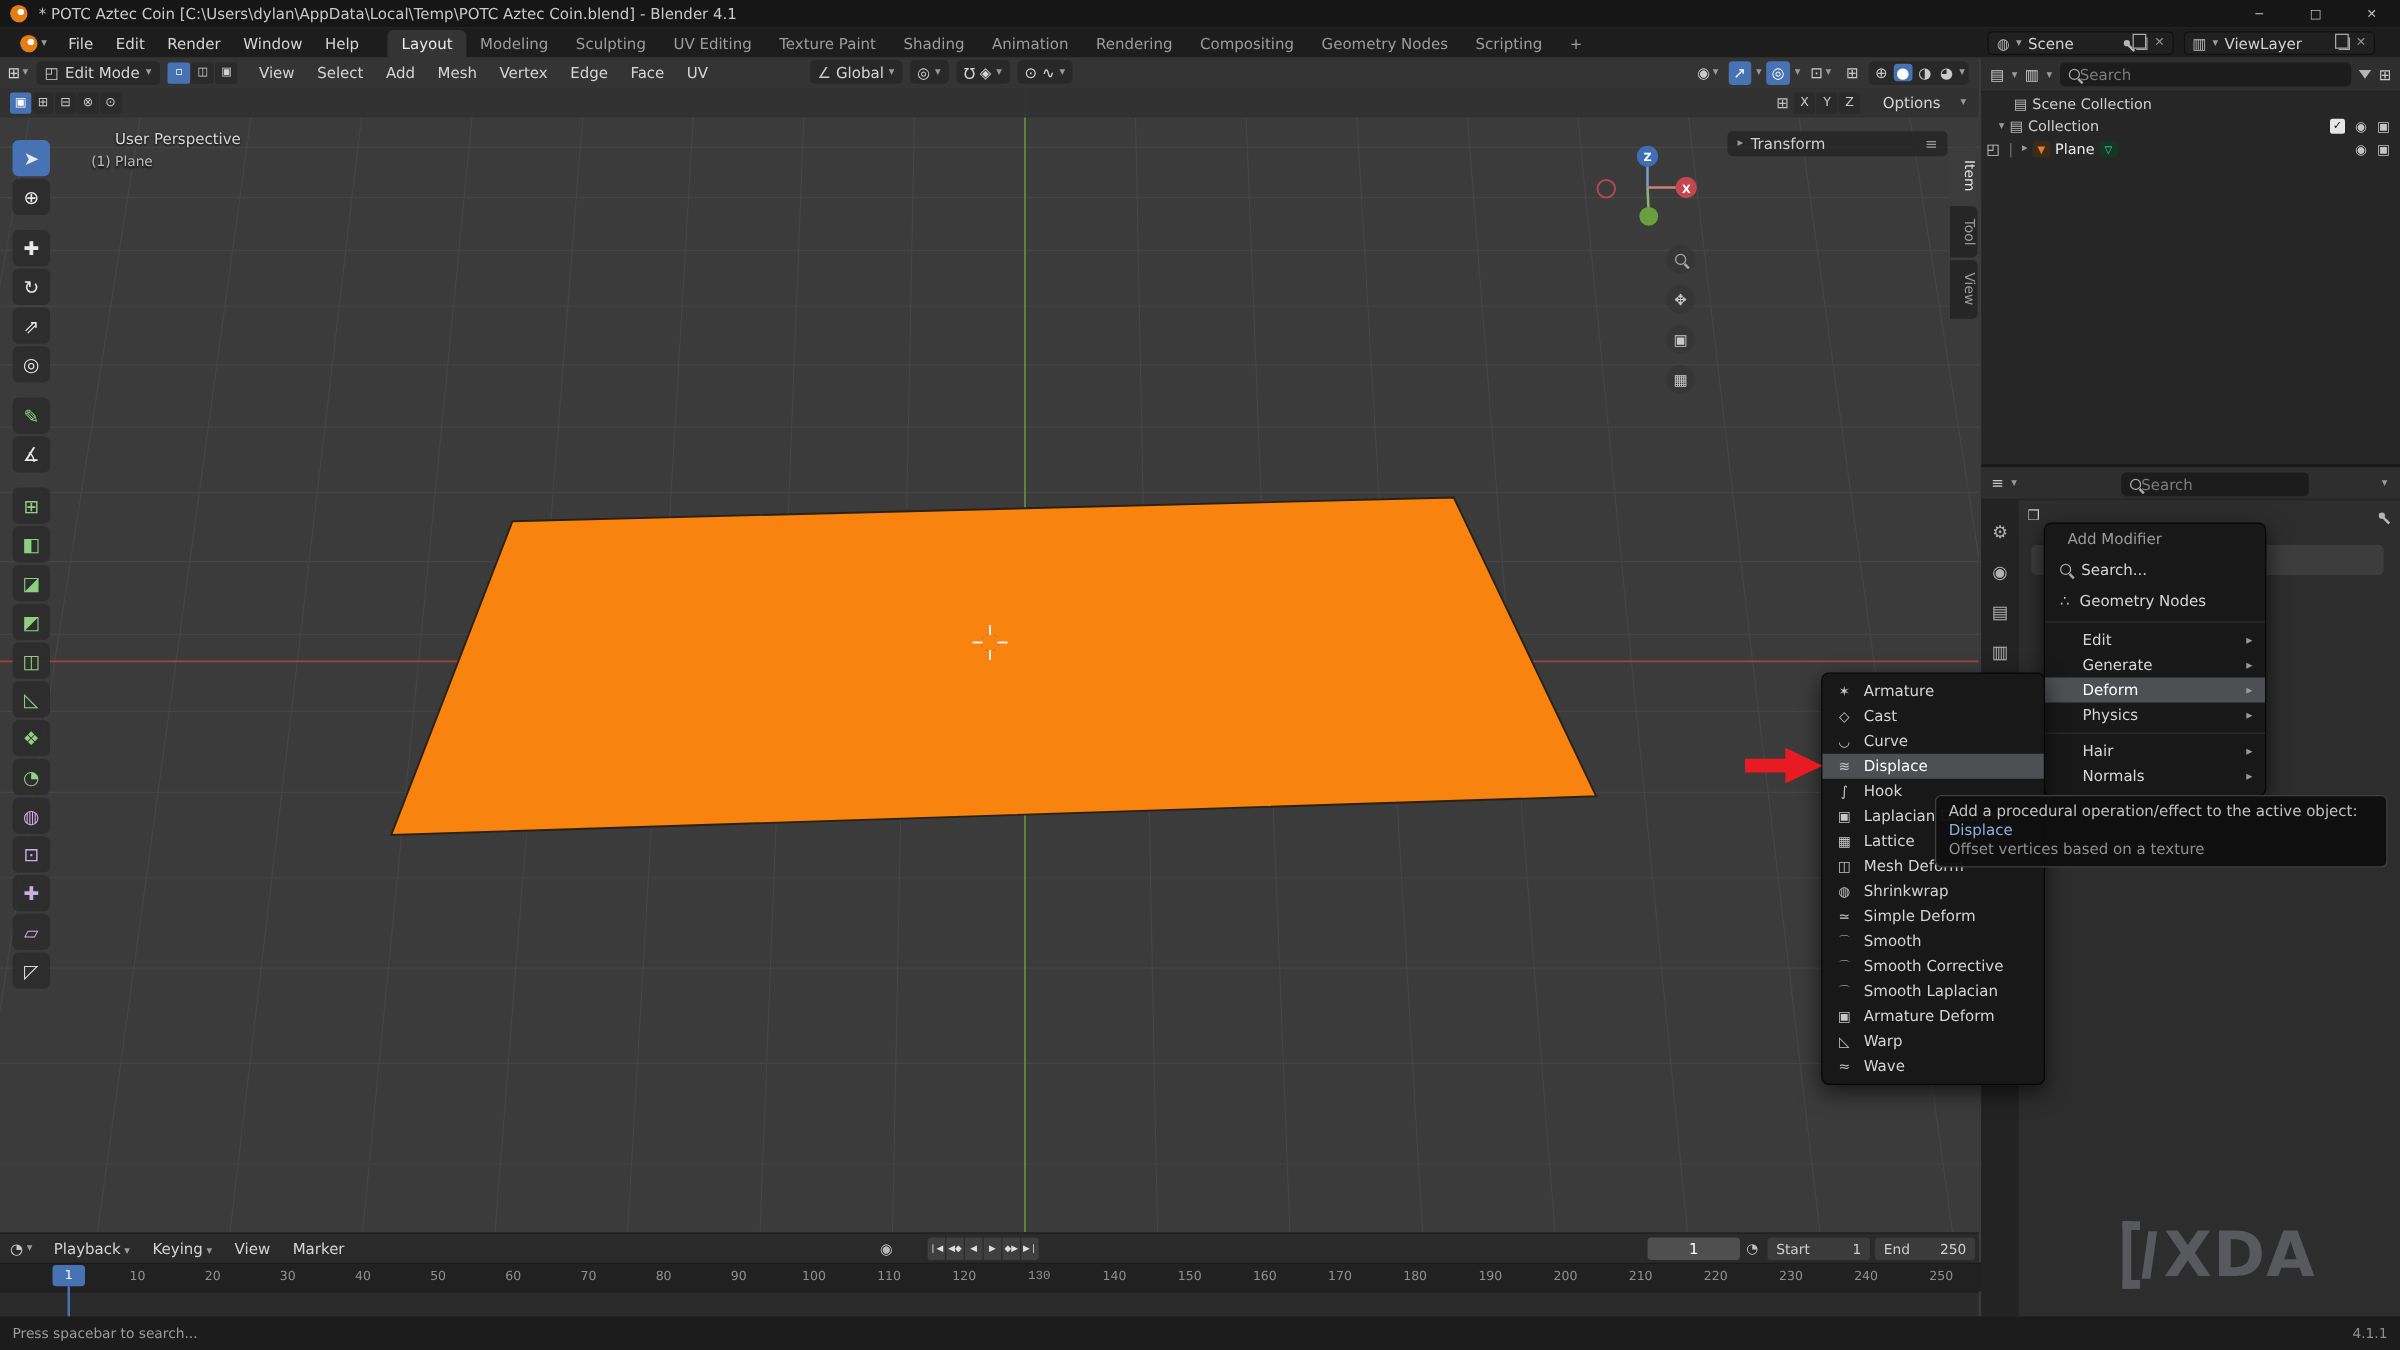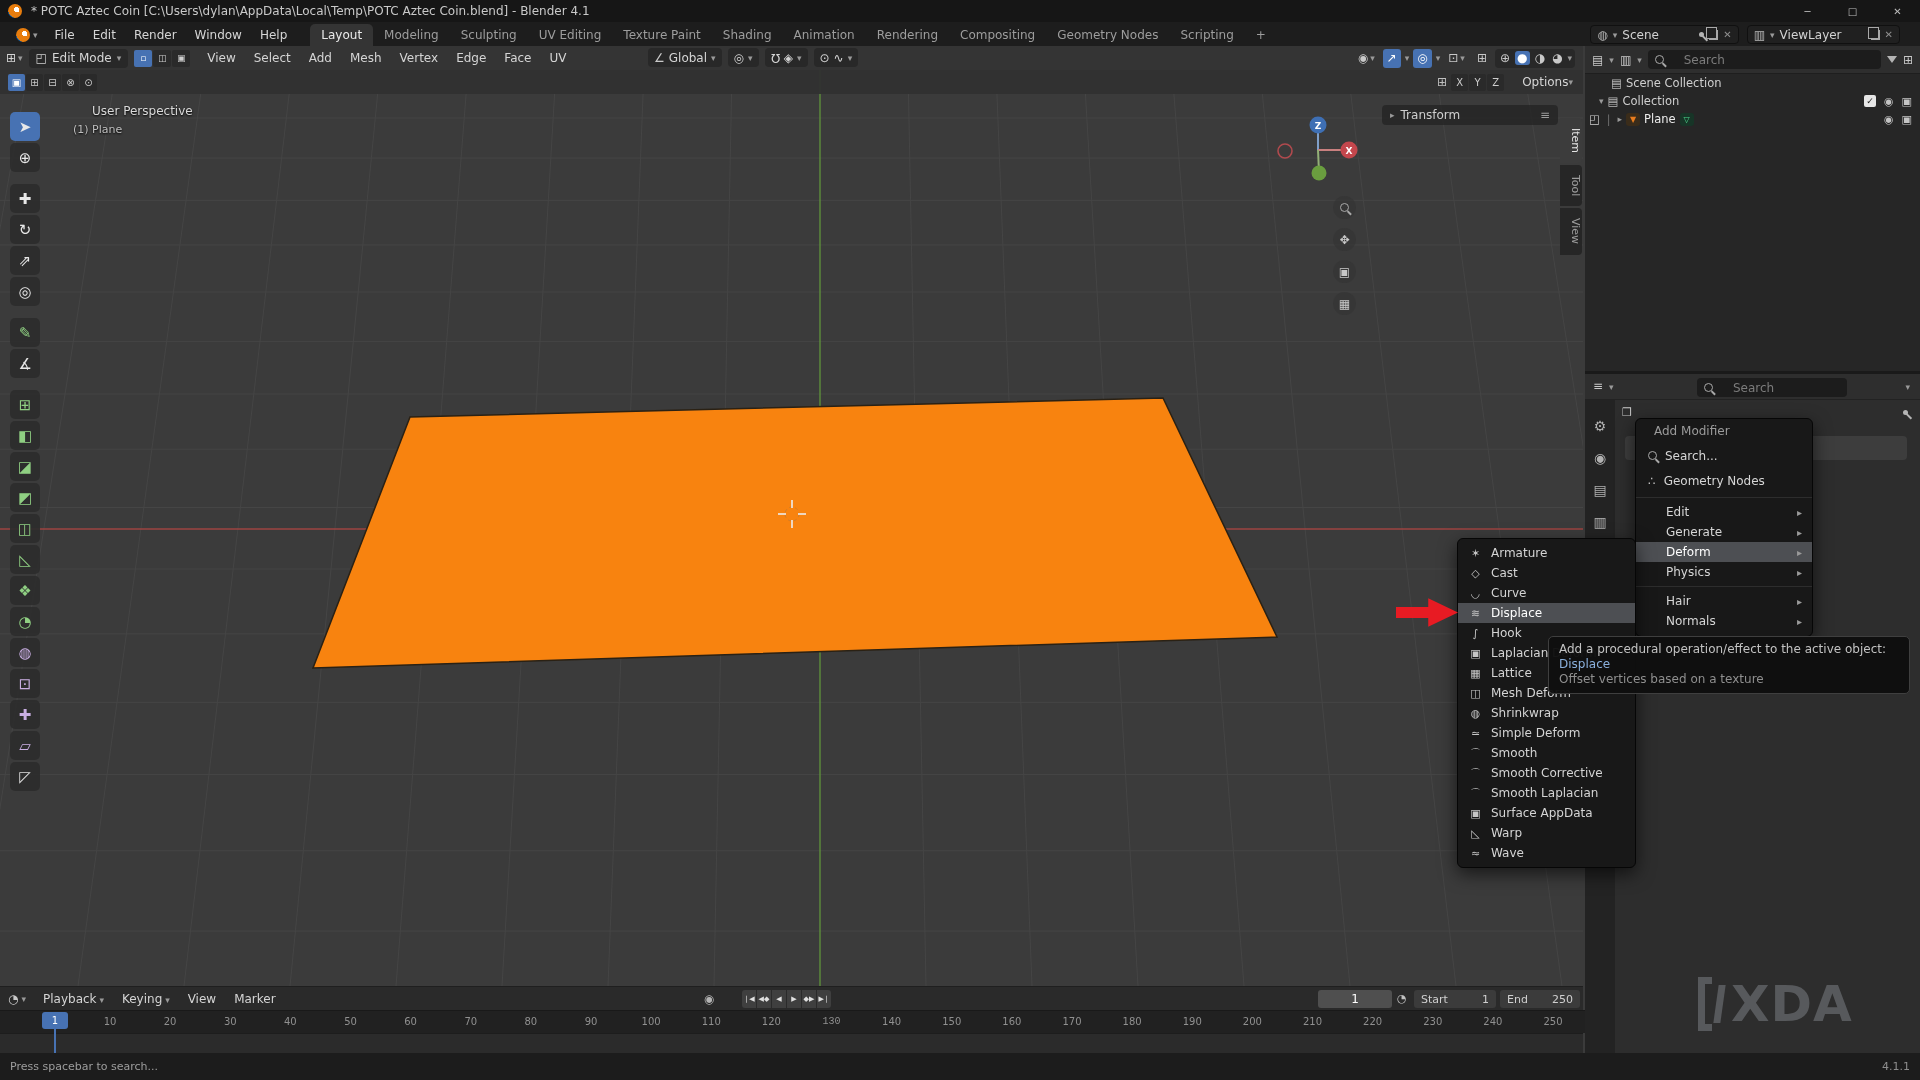--- a/index.html
+++ b/index.html
@@ -84,21 +84,21 @@
           writing-mode:vertical-rl; border-radius:0 4px 4px 0; }
   .ntab.active { background:#3c3c3c; color:#e4e4e4; }
 
   #gizmo { left:1272px; top:104px; z-index:6; }
   .navbtns { left:1333px; top:196px; display:flex; flex-direction:column; gap:9px; z-index:6; }
   .navb { width:23px; height:23px; border-radius:50%; background:rgba(52,52,52,.7); display:flex; align-items:center; justify-content:center; color:#c9c9c9; font-size:12px; }
 
   
   .outliner { left:1585px; top:46px; width:335px; height:325px; background:#262626; z-index:3; }
   .ol-head { height:28px; background:#2e2e2e; display:flex; align-items:center; gap:6px; padding:0 7px; border-bottom:1px solid #1e1e1e; }
-  .searchbox { flex:1; height:19px; background:#1c1c1c; border-radius:4px; display:flex; align-items:center; gap:20px; padding:0 7px; color:#7c7c7c; }
+  .searchbox { flex:1; height:19px; background:#1c1c1c; border-radius:4px; display:flex; align-items:center; gap:0; padding:0 7px; color:#7c7c7c; }
   .ol-row { height:18px; display:flex; align-items:center; font-size:11.5px; color:#cfcfcf; gap:4px; }
   .ol-right { margin-left:auto; display:flex; gap:8px; padding-right:8px; color:#c4c4c4; font-size:11px; align-items:center; }
   .cbox { width:12px; height:12px; background:#e6e6e6; border-radius:2px; color:#222; font-size:9px; display:flex; align-items:center; justify-content:center; }
   .badge { width:14px; height:13px; border-radius:3px; display:flex; align-items:center; justify-content:center; font-size:8px; }
   .divh { left:1585px; top:371px; width:335px; height:3px; background:#1a1a1a; z-index:3; }
 
   .props { left:1585px; top:374px; width:335px; height:679px; background:#2d2d2d; z-index:3; }
   .pr-head { height:26px; background:#2e2e2e; border-bottom:1px solid #222; position:relative; }
   .pr-tabs { position:absolute; left:0; top:26px; width:30px; height:653px; background:#232323; display:flex; flex-direction:column; align-items:center; padding-top:18px; gap:16px; }
   .pr-tab { color:#b2b2b2; font-size:14px; }
@@ -304,21 +304,21 @@
         <span class="sob">⊙</span>
       </div>
     <div class="tset-r">
       <span style="color:#c0c0c0">⊞</span>
       <div id="mirror-axes" style="display:flex;gap:1px">
           <span class="axbtn">X</span>
           <span class="axbtn">Y</span>
           <span class="axbtn">Z</span>
         </div>
       <span style="width:10px"></span>
-      <span style="display:flex;gap:0;align-items:center">
+      <span style="display:flex;gap:16px;align-items:center">
         <span>Options</span>
         <span class="chev">▾</span>
       </span>
     </div>
   </div>
 
   <svg id="vpgrid" class="abs" width="1583" height="916">
       <line x1="28" y1="0" x2="-134" y2="916" stroke="#454545" stroke-width="1"></line>
       <line x1="116" y1="0" x2="-28" y2="916" stroke="#454545" stroke-width="1"></line>
       <line x1="204" y1="0" x2="78" y2="916" stroke="#454545" stroke-width="1"></line>
@@ -613,21 +613,21 @@
       <div class="smrow">
         <span class="smicon">⌒</span>
         <span>Smooth Corrective</span>
       </div>
       <div class="smrow">
         <span class="smicon">⌒</span>
         <span>Smooth Laplacian</span>
       </div>
       <div class="smrow">
         <span class="smicon">▣</span>
-        <span>Surface AppData</span>
+        <span>Armature Deform</span>
       </div>
       <div class="smrow">
         <span class="smicon">◺</span>
         <span>Warp</span>
       </div>
       <div class="smrow">
         <span class="smicon">≈</span>
         <span>Wave</span>
       </div>
     </div>

